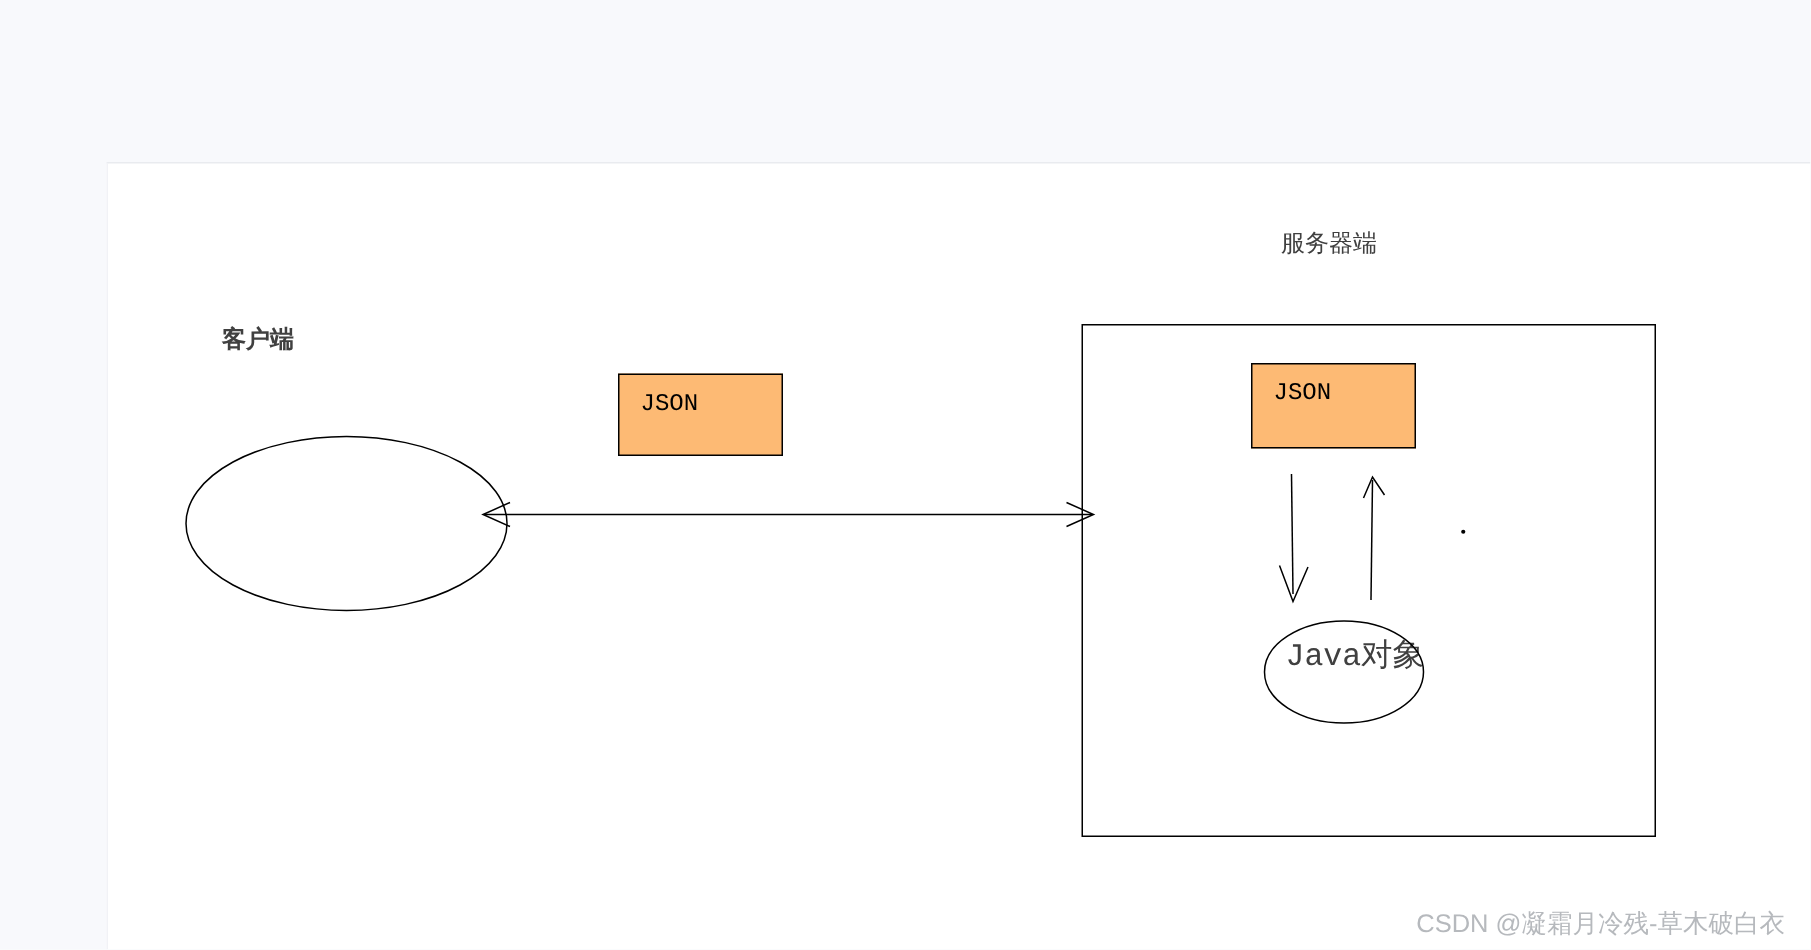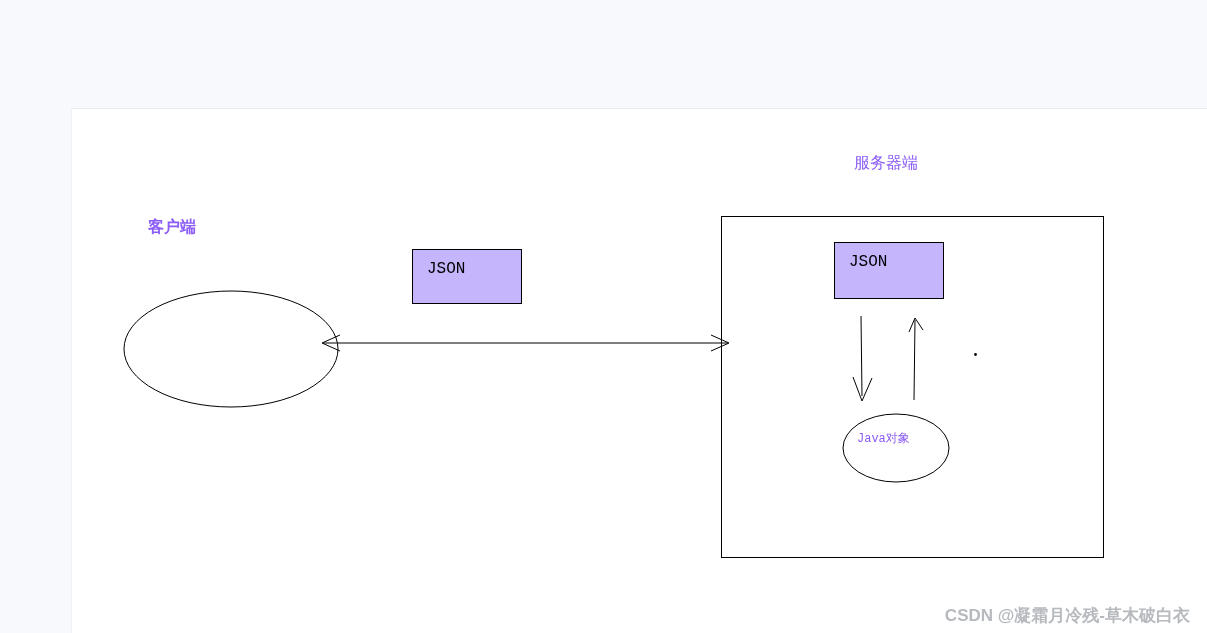--- a/index.html
+++ b/index.html
@@ -30,32 +30,32 @@
   .svg-layer {
     position: absolute;
     left: 0;
     top: 0;
     width: 1207px;
     height: 633px;
     pointer-events: none;
   }
   .label {
     position: absolute;
-    color: #8b5cf6;
+    color: #404040;
     font-size: 16px;
     line-height: 18px;
     white-space: nowrap;
   }
   .client-label { left: 148px; top: 218px; font-weight: bold; }
   .server-label { left: 854px; top: 154px; }
   .box {
     position: absolute;
     border: 1px solid #000000;
     box-sizing: border-box;
-    background: #c4b5fd;
+    background: #fdba74;
   }
   .client-json-box { left: 412px; top: 249px; width: 110px; height: 55px; }
   .server-json-box { left: 834px; top: 242px; width: 110px; height: 57px; }
   .box-text {
     font-family: "Liberation Mono", monospace;
     font-size: 16px;
     color: #000000;
     padding: 10px 0 0 14px;
     white-space: nowrap;
   }
@@ -66,29 +66,28 @@
     width: 383px;
     height: 342px;
     border: 1px solid #000000;
     box-sizing: border-box;
     background: transparent;
   }
   .java-object-label {
     left: 857px;
     top: 430px;
     font-family: "Liberation Mono", monospace;
-    font-size: 12px;
+    font-size: 21px;
   }
   .watermark {
     position: absolute;
     right: 17px;
     top: 604px;
     font-size: 17px;
     white-space: nowrap;
-    font-weight: bold;
   }
 </style>
 </head>
 <body style="background: rgb(248, 249, 252);">
 
 <div class="stage">
 
   <div class="panel" style="background: rgb(255, 255, 255);"></div>
 
   <div class="label client-label">客户端</div>

